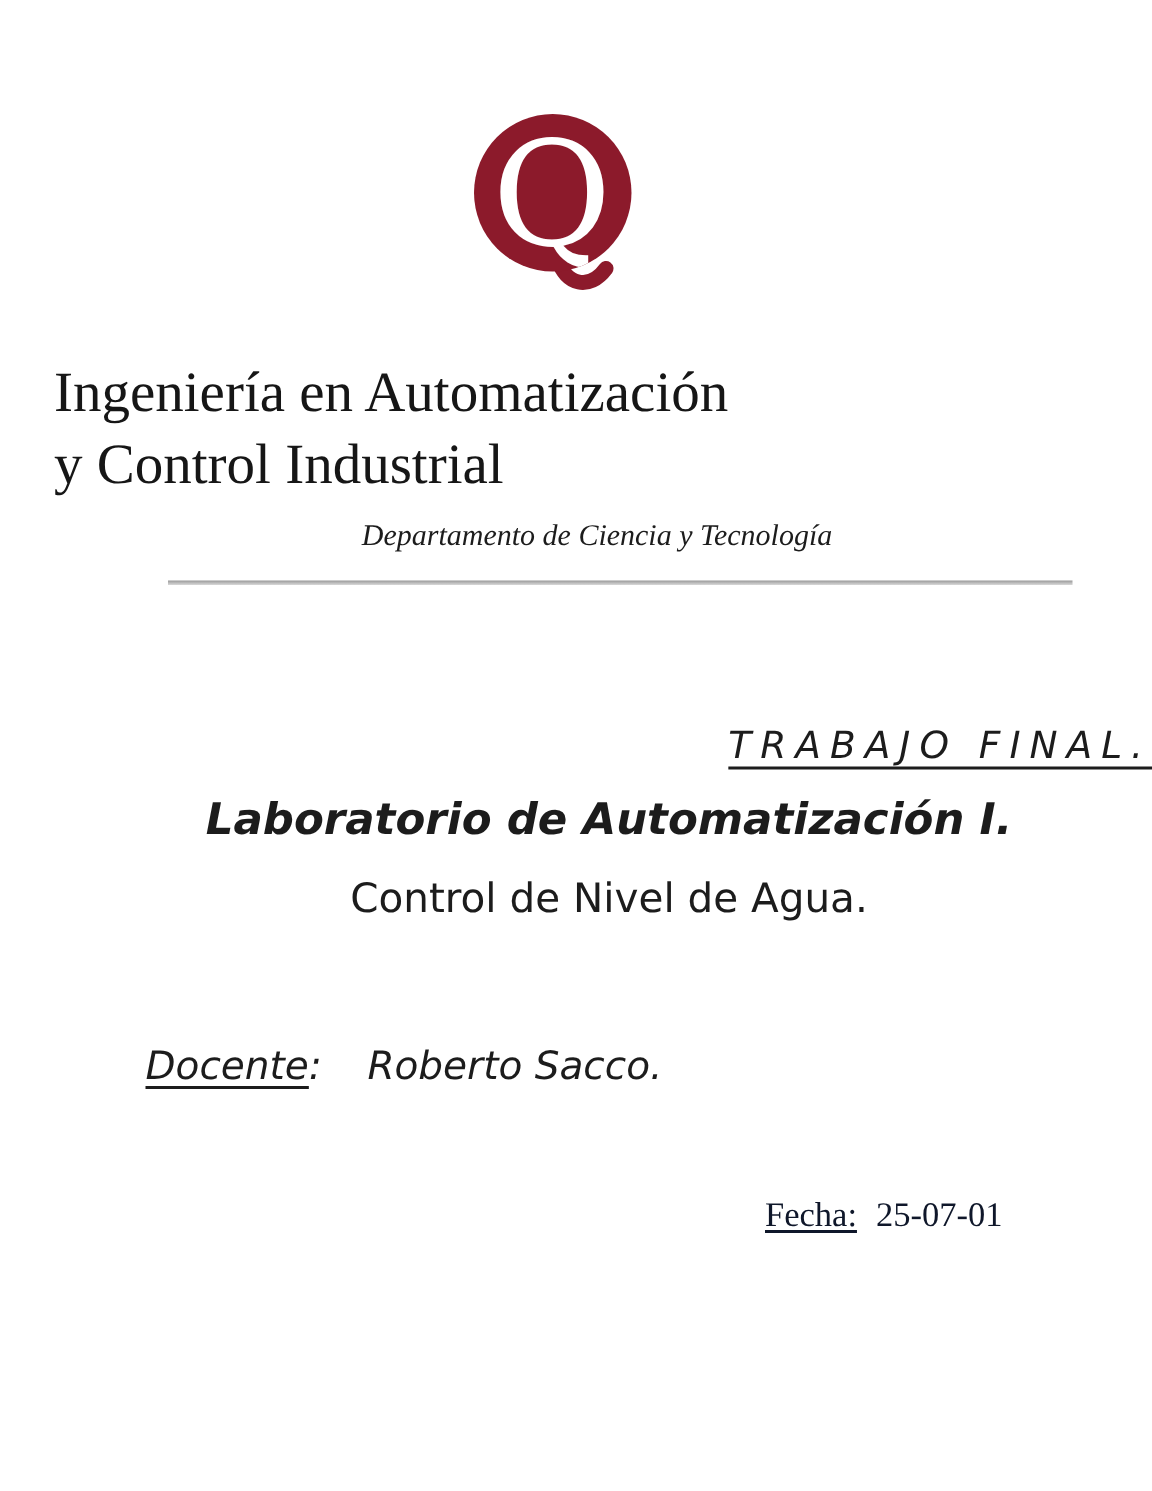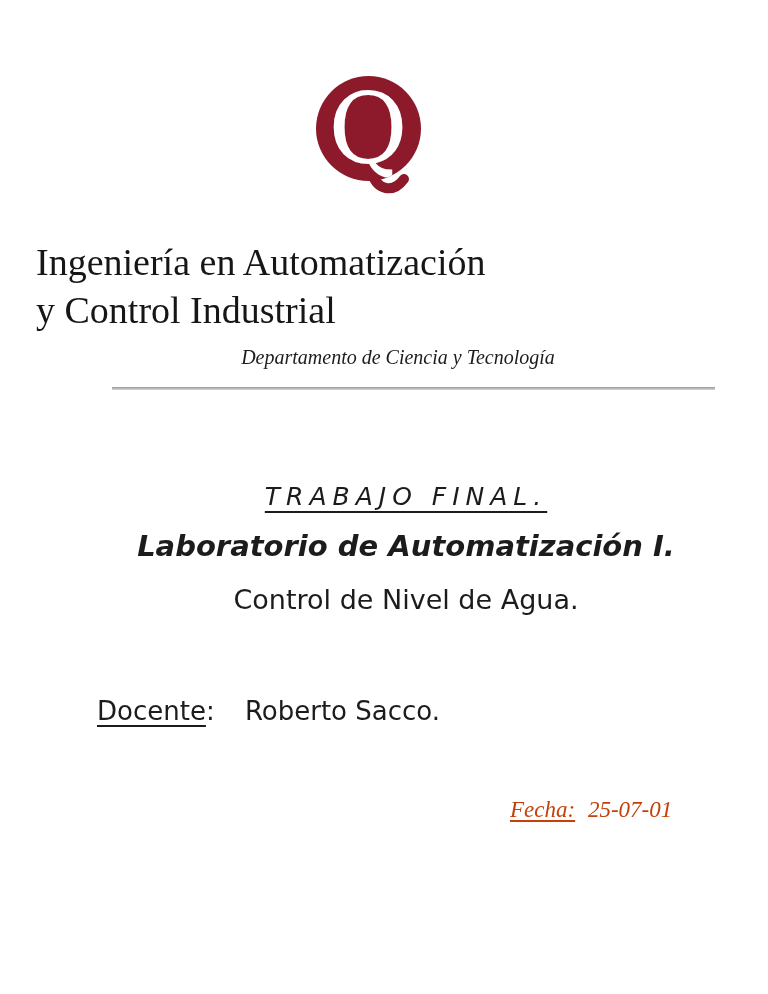--- a/index.html
+++ b/index.html
@@ -19,37 +19,37 @@
   .subtitle { position: absolute; left: 28px; right: 0; top: 346px; text-align: center;
               font-family: "Liberation Serif", serif; font-style: italic;
               font-size: 20px; color: #1c1c1c; }
 
   .divider { position: absolute; left: 112px; top: 387px; width: 603px; height: 3px;
              background: linear-gradient(#999999, #d9d9d9); }
 
   
   .centered { position: absolute; left: 44px; right: 0; text-align: center;
               font-family: "DejaVu Sans", sans-serif; }
-  .work-heading { top: 482px; font-size: 25px; font-style: italic; letter-spacing: 0.24em;
+  .work-heading { top: 482px; font-size: 25px; font-style: italic; letter-spacing: 0.24em; text-align: right;
                   }
   .work-heading .ul-text { text-decoration: underline; text-underline-offset: 6px;
                            text-decoration-thickness: 2px; }
   .course-title { top: 529px; font-size: 29px; font-style: italic; font-weight: bold; }
   .project-title { top: 584px; font-size: 27px; }
 
   .teacher-line { position: absolute; left: 97px; top: 696px;
-                  font-family: "DejaVu Sans", sans-serif; font-size: 26px; }
+                  font-family: "DejaVu Sans", sans-serif; font-size: 26px; font-style: italic; }
   .teacher-line .label { text-decoration: underline; text-underline-offset: 5px;
                          text-decoration-thickness: 2px; }
   .teacher-line .name { margin-left: 22px; }
 
   
   .footer-block { position: absolute; left: 510px; top: 791px;
                   font-family: "Liberation Serif", serif; font-size: 23px; line-height: 37px;
-                  color: #c2410c; font-style: italic; }
+                  color: #0f172a; }
   .footer-block .ul-text { text-decoration: underline; text-underline-offset: 3px;
                            text-decoration-thickness: 1.5px; }
   .footer-block .row { white-space: nowrap; }
   .date-value { margin-left: 7px; }
 </style>
 </head>
 <body>
 
 <div class="page">
 

